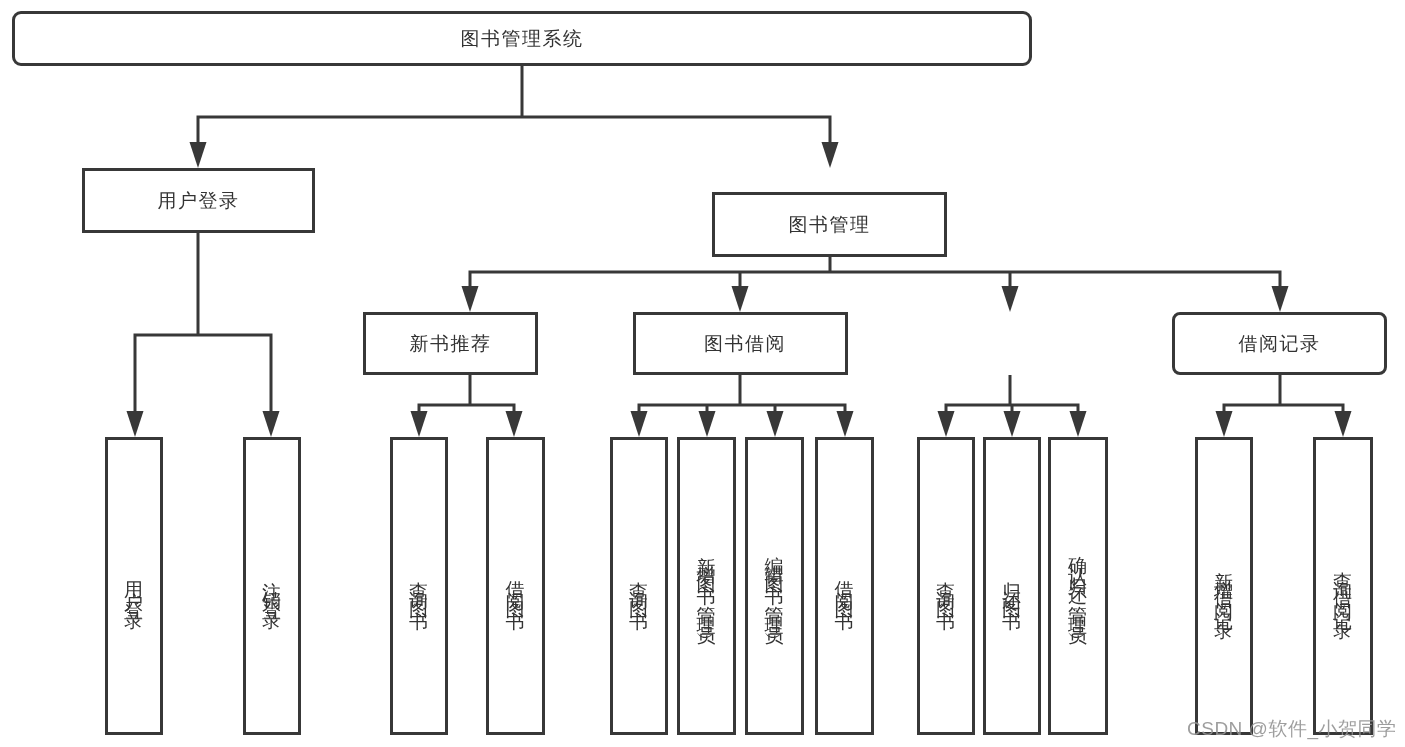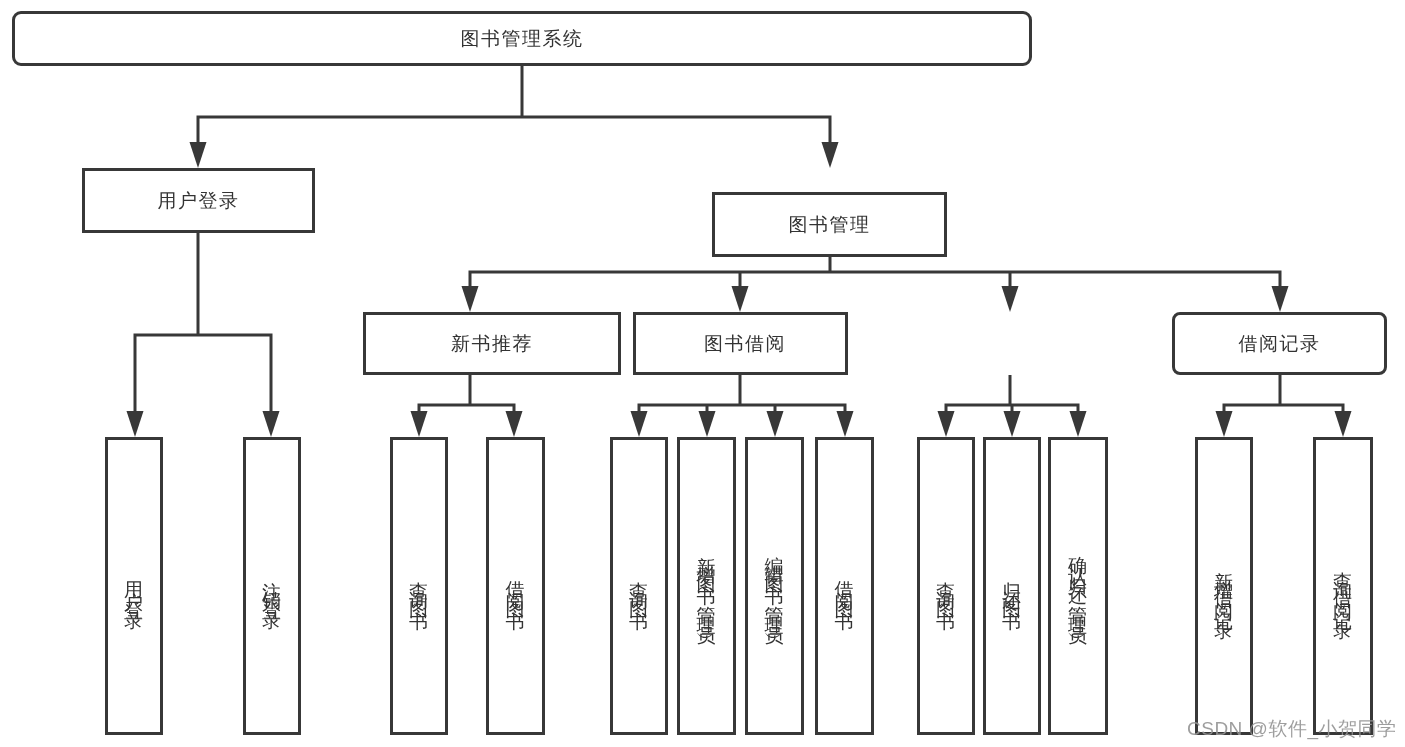--- a/index.html
+++ b/index.html
@@ -39,21 +39,21 @@
     letter-spacing: 10px;
     line-height: 1;
     white-space: nowrap;
   }
   
   #root-box   { left: 12px;   top: 11px;  width: 1020px; height: 55px; border-radius: 9px; }
   
   #l2-user    { left: 82px;   top: 168px; width: 233px;  height: 65px; }
   #l2-book    { left: 712px;  top: 168px; width: 235px;  height: 65px; margin-top: 24px; }
   
-  #l3-rec     { left: 363px;  top: 312px; width: 258px;  height: 63px; text-align: center; }
+  #l3-rec     { left: 363px;  top: 312px; width: 175px;  height: 63px; text-align: center; }
   #l3-borrow  { left: 633px;  top: 312px; width: 215px;  height: 63px; padding-left: 9px; }
   #l3-current { left: 903px;  top: 312px; width: 215px;  height: 63px; }
   #l3-records { left: 1172px; top: 312px; width: 215px;  height: 63px; border-radius: 8px; }
   
   .leaf { top: 437px; height: 298px; }
   #lf-a1 { left: 105px;  width: 58px; }
   #lf-a2 { left: 243px;  width: 58px; }
   #lf-b1 { left: 390px;  width: 58px; }
   #lf-b2 { left: 486px;  width: 59px; }
   #lf-c1 { left: 610px;  width: 58px; }

